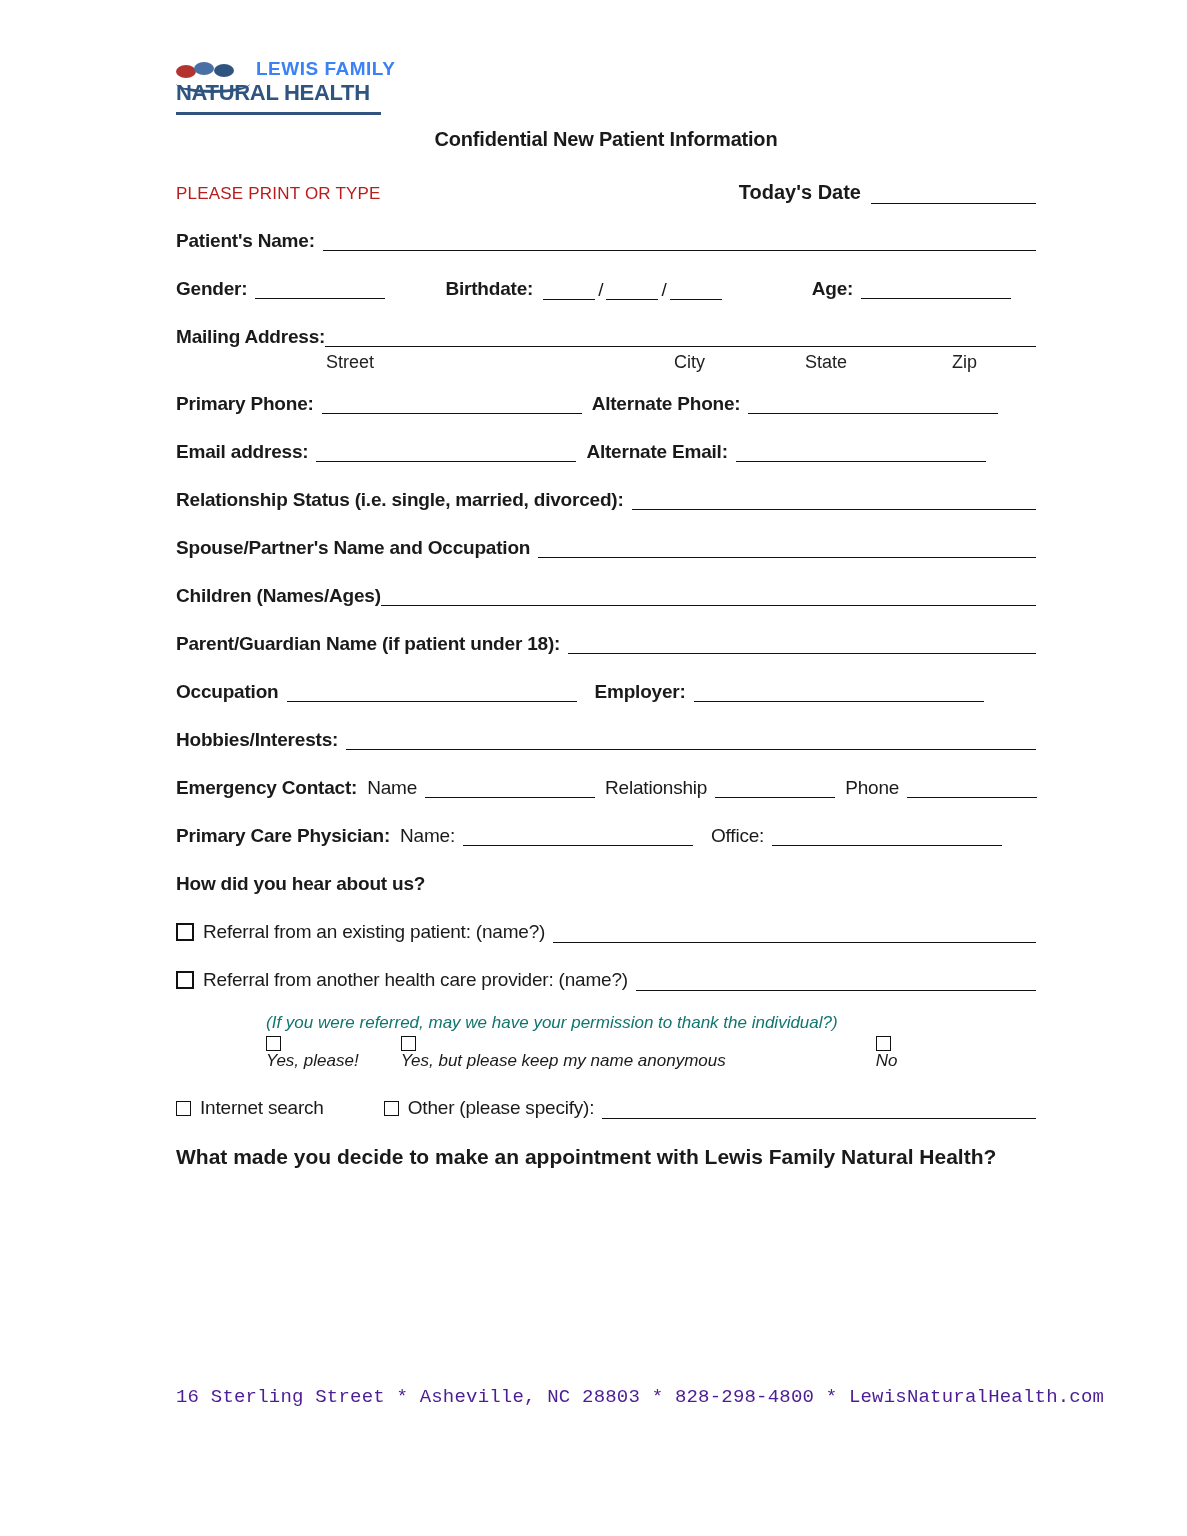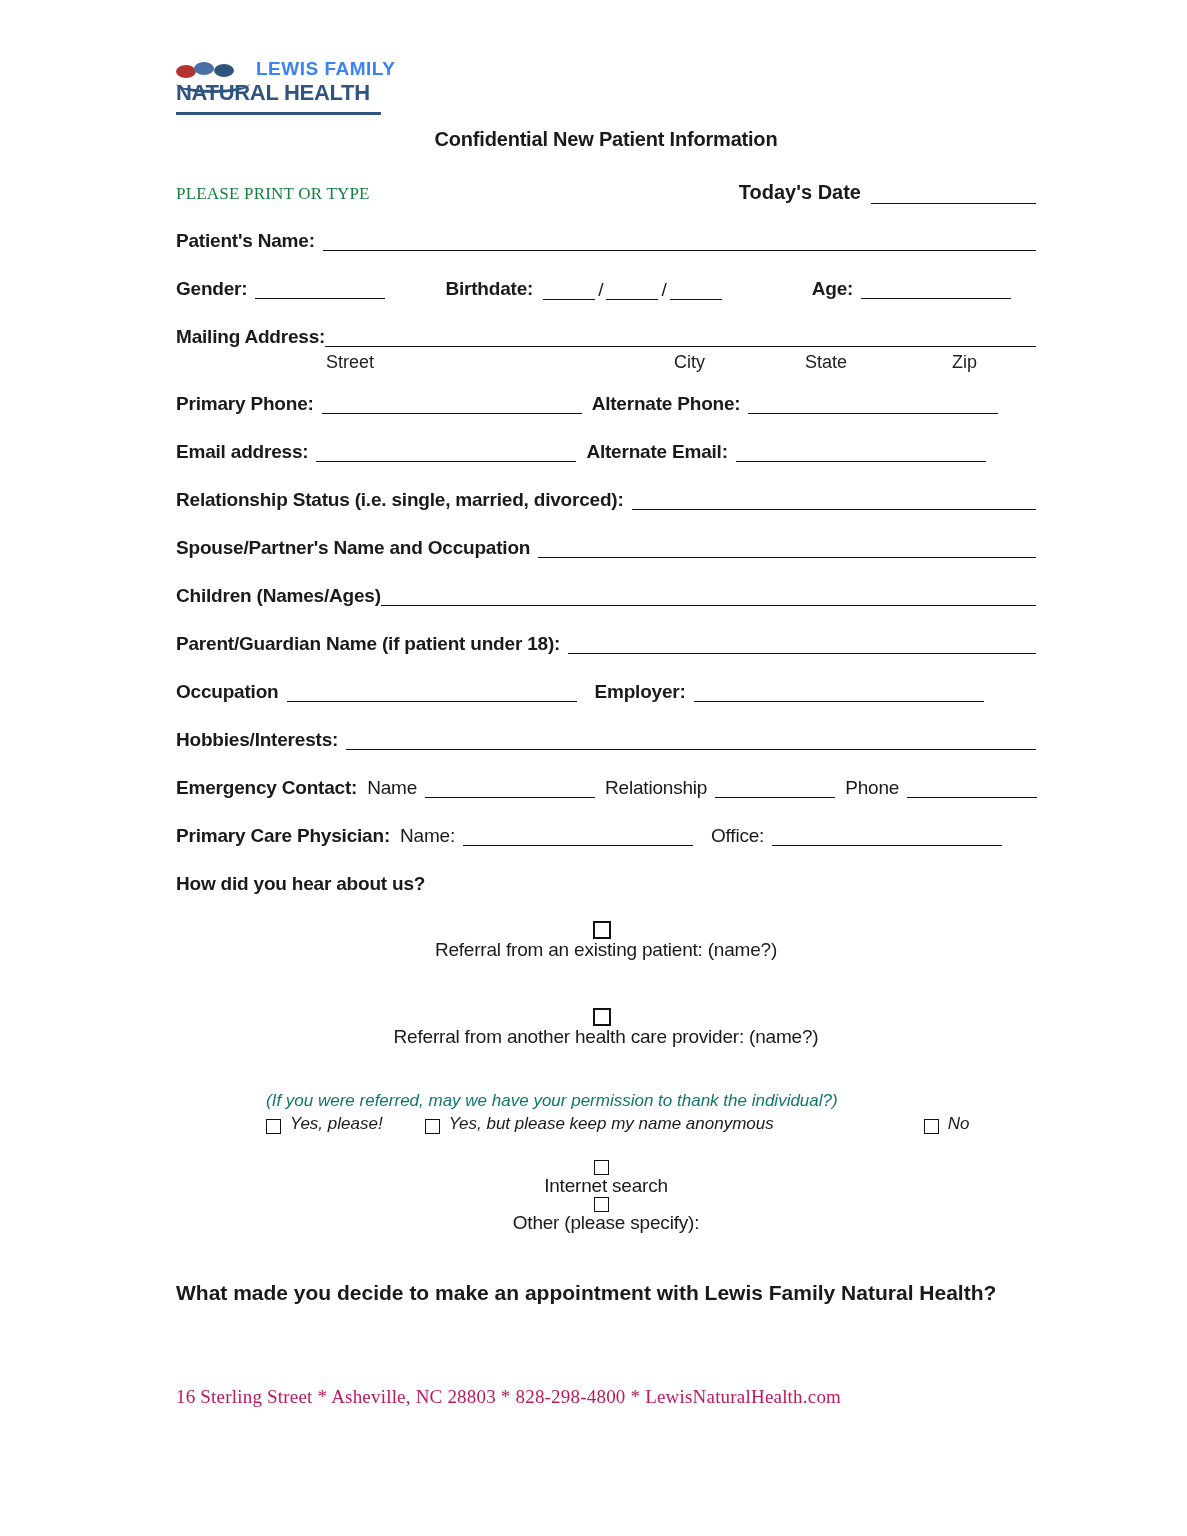--- a/index.html
+++ b/index.html
@@ -124,24 +124,24 @@
   .gap.sm { width: 10px; }
   .gap.lg { width: 60px; }
   .gap.xl { width: 90px; }
 
   .top-row {
     display: flex;
     align-items: flex-end;
     margin-top: 30px;
   }
   .print-note {
-    font-family: Liberation Serif, serif;
+    font-family: Liberation Sans, sans-serif;
     font-size: 17px;
     letter-spacing: 0.2px;
-    color: #15803d;
+    color: #b91c1c;
   }
   .todays-date {
     margin-left: auto;
     display: flex;
     align-items: flex-end;
     font-family: "Liberation Sans", sans-serif;
     font-weight: bold;
     font-size: 20px;
     justify-content: flex-end;
   }
@@ -179,21 +179,20 @@
   .addr-state  { margin-left: 100px; }
   .addr-zip    { margin-left: 105px; }
 
   
   .cb-row {
     display: flex;
     align-items: center;
     margin-top: 26px;
     font-family: "Liberation Sans", sans-serif;
     font-size: 19px;
-    flex-direction: column;
   }
   .cbox {
     width: 14px; height: 14px;
     border: 2px solid #111;
     flex: 0 0 auto;
     margin-right: 9px;
     background: #fff;
   }
   .cbox.thin { border-width: 1.4px; width: 13px; height: 13px; }
   .cb-text { white-space: nowrap; }
@@ -208,38 +207,38 @@
     font-style: italic;
     color: #0f766e;
   }
   .perm-opts {
     display: flex;
     align-items: center;
     margin-top: 3px;
     font-size: 17px;
     font-style: italic;
   }
-  .perm-opts .opt { display: flex; align-items: flex-end; }
+  .perm-opts .opt { display: flex; align-items: flex-start; flex-direction: column; }
   .perm-opts .opt + .opt { margin-left: 42px; }
   .perm-opts .opt.last { margin-left: 150px; }
 
   .final-q {
     margin-top: 26px;
     font-family: "Liberation Sans", sans-serif;
     font-weight: bold;
     font-size: 21px;
   }
 
   .footer {
     position: absolute;
     left: 176px;
     top: 1386px;
-    font-family: Liberation Serif, serif;
+    font-family: Liberation Mono, monospace;
     font-size: 19px;
-    color: #be185d;
+    color: #4c1d95;
     letter-spacing: 0.2px;
   }
 </style>
 </head>
 <body>
 
 <div class="page">
   <div class="content">
 
     <div class="logo-block">

